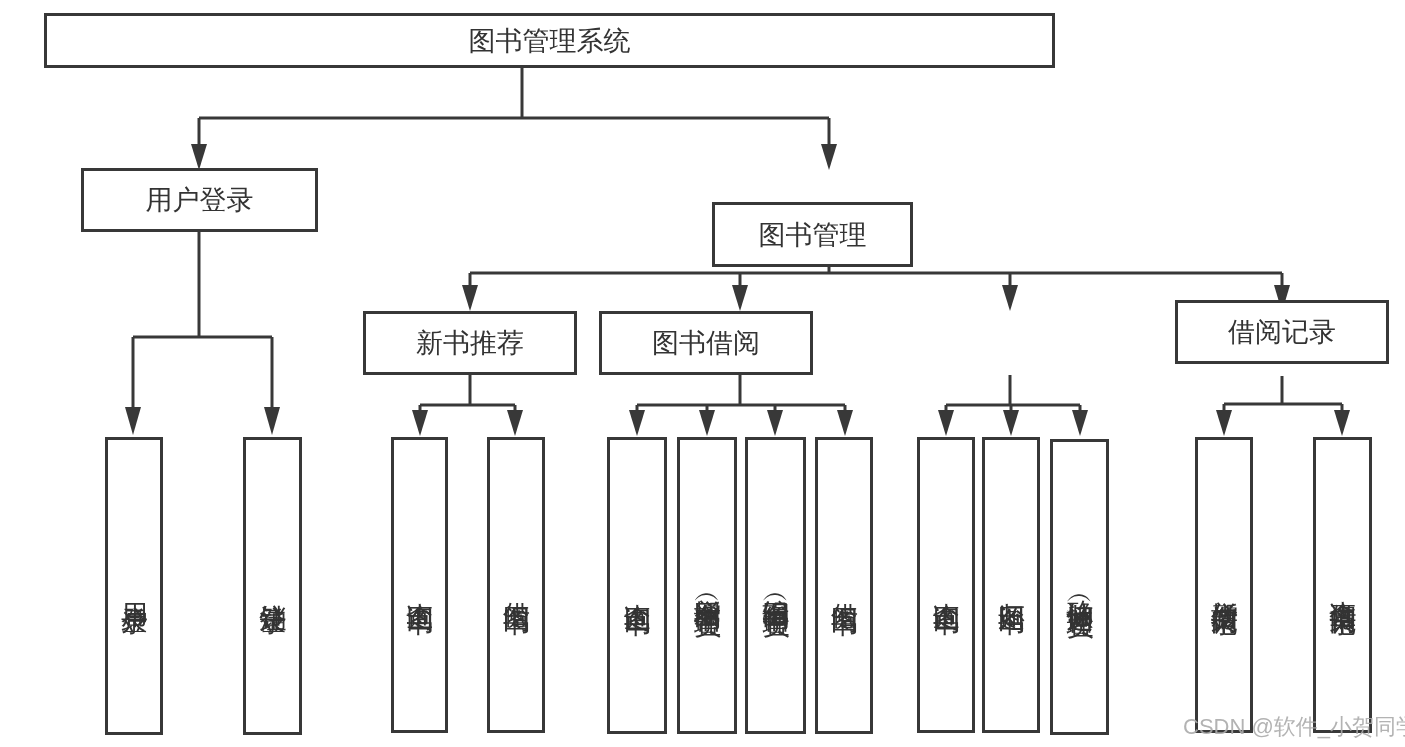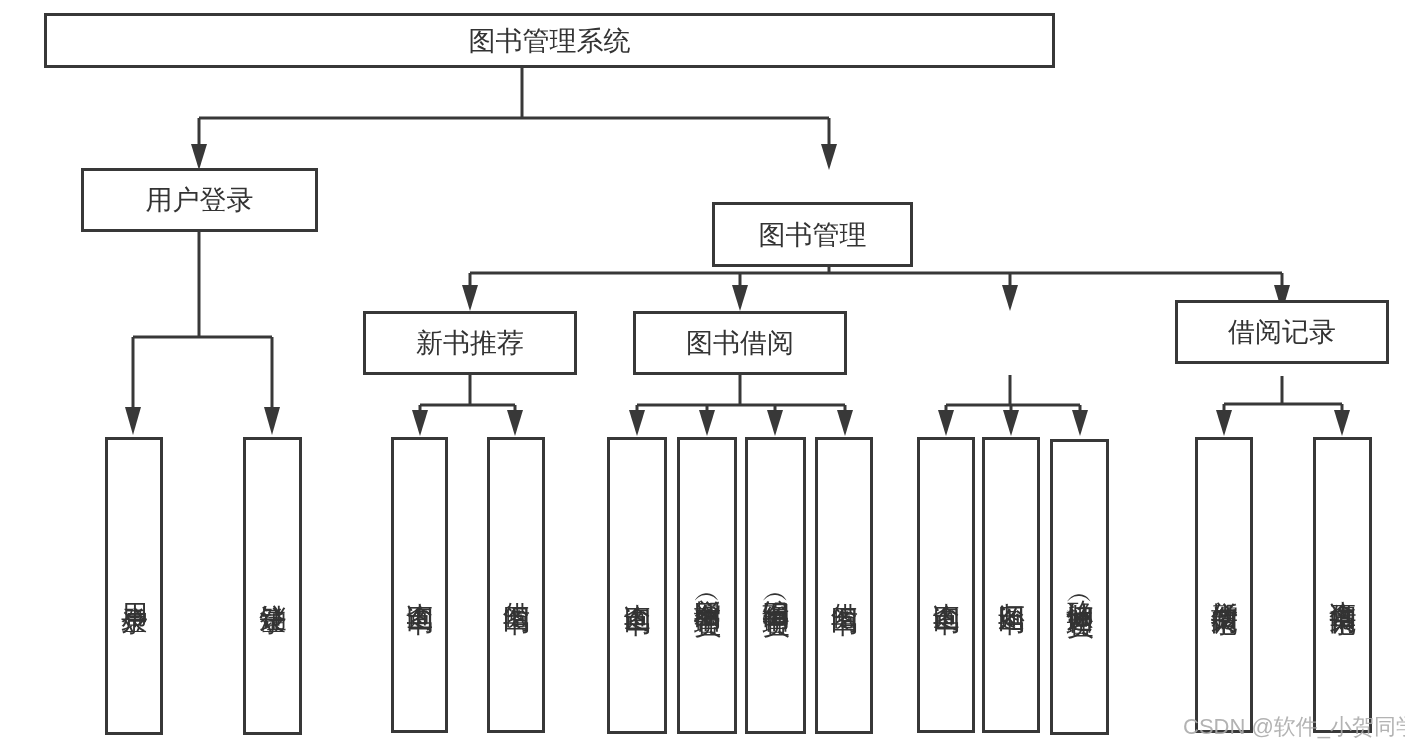--- a/index.html
+++ b/index.html
@@ -126,21 +126,21 @@
   <div class="box" style="left:81px; top:168px; width:237px; height:64px;">
     <span class="lbl">用户登录</span>
   </div>
   <div class="box" style="left:712px; top:168px; width:201px; height:65px;margin-top:34px;">
     <span class="lbl">图书管理</span>
   </div>
 
   <div class="box" style="left:363px; top:311px; width:214px; height:64px;">
     <span class="lbl">新书推荐</span>
   </div>
-  <div class="box" style="left:633px; top:311px; width:214px; height:64px;">
+  <div class="box" style="left:599px; top:311px; width:214px; height:64px;">
     <span class="lbl">图书借阅</span>
   </div>
   <div class="box" style="left:1175px; top:300px; width:214px; height:64px;">
     <span class="lbl">借阅记录</span>
   </div>
 
   <div class="box vbox" style="left:105px; top:437px; width:58px; height:298px;">
     <span class="lbl">用户登录</span>
   </div>
   <div class="box vbox" style="left:243px; top:437px; width:59px; height:298px;">

